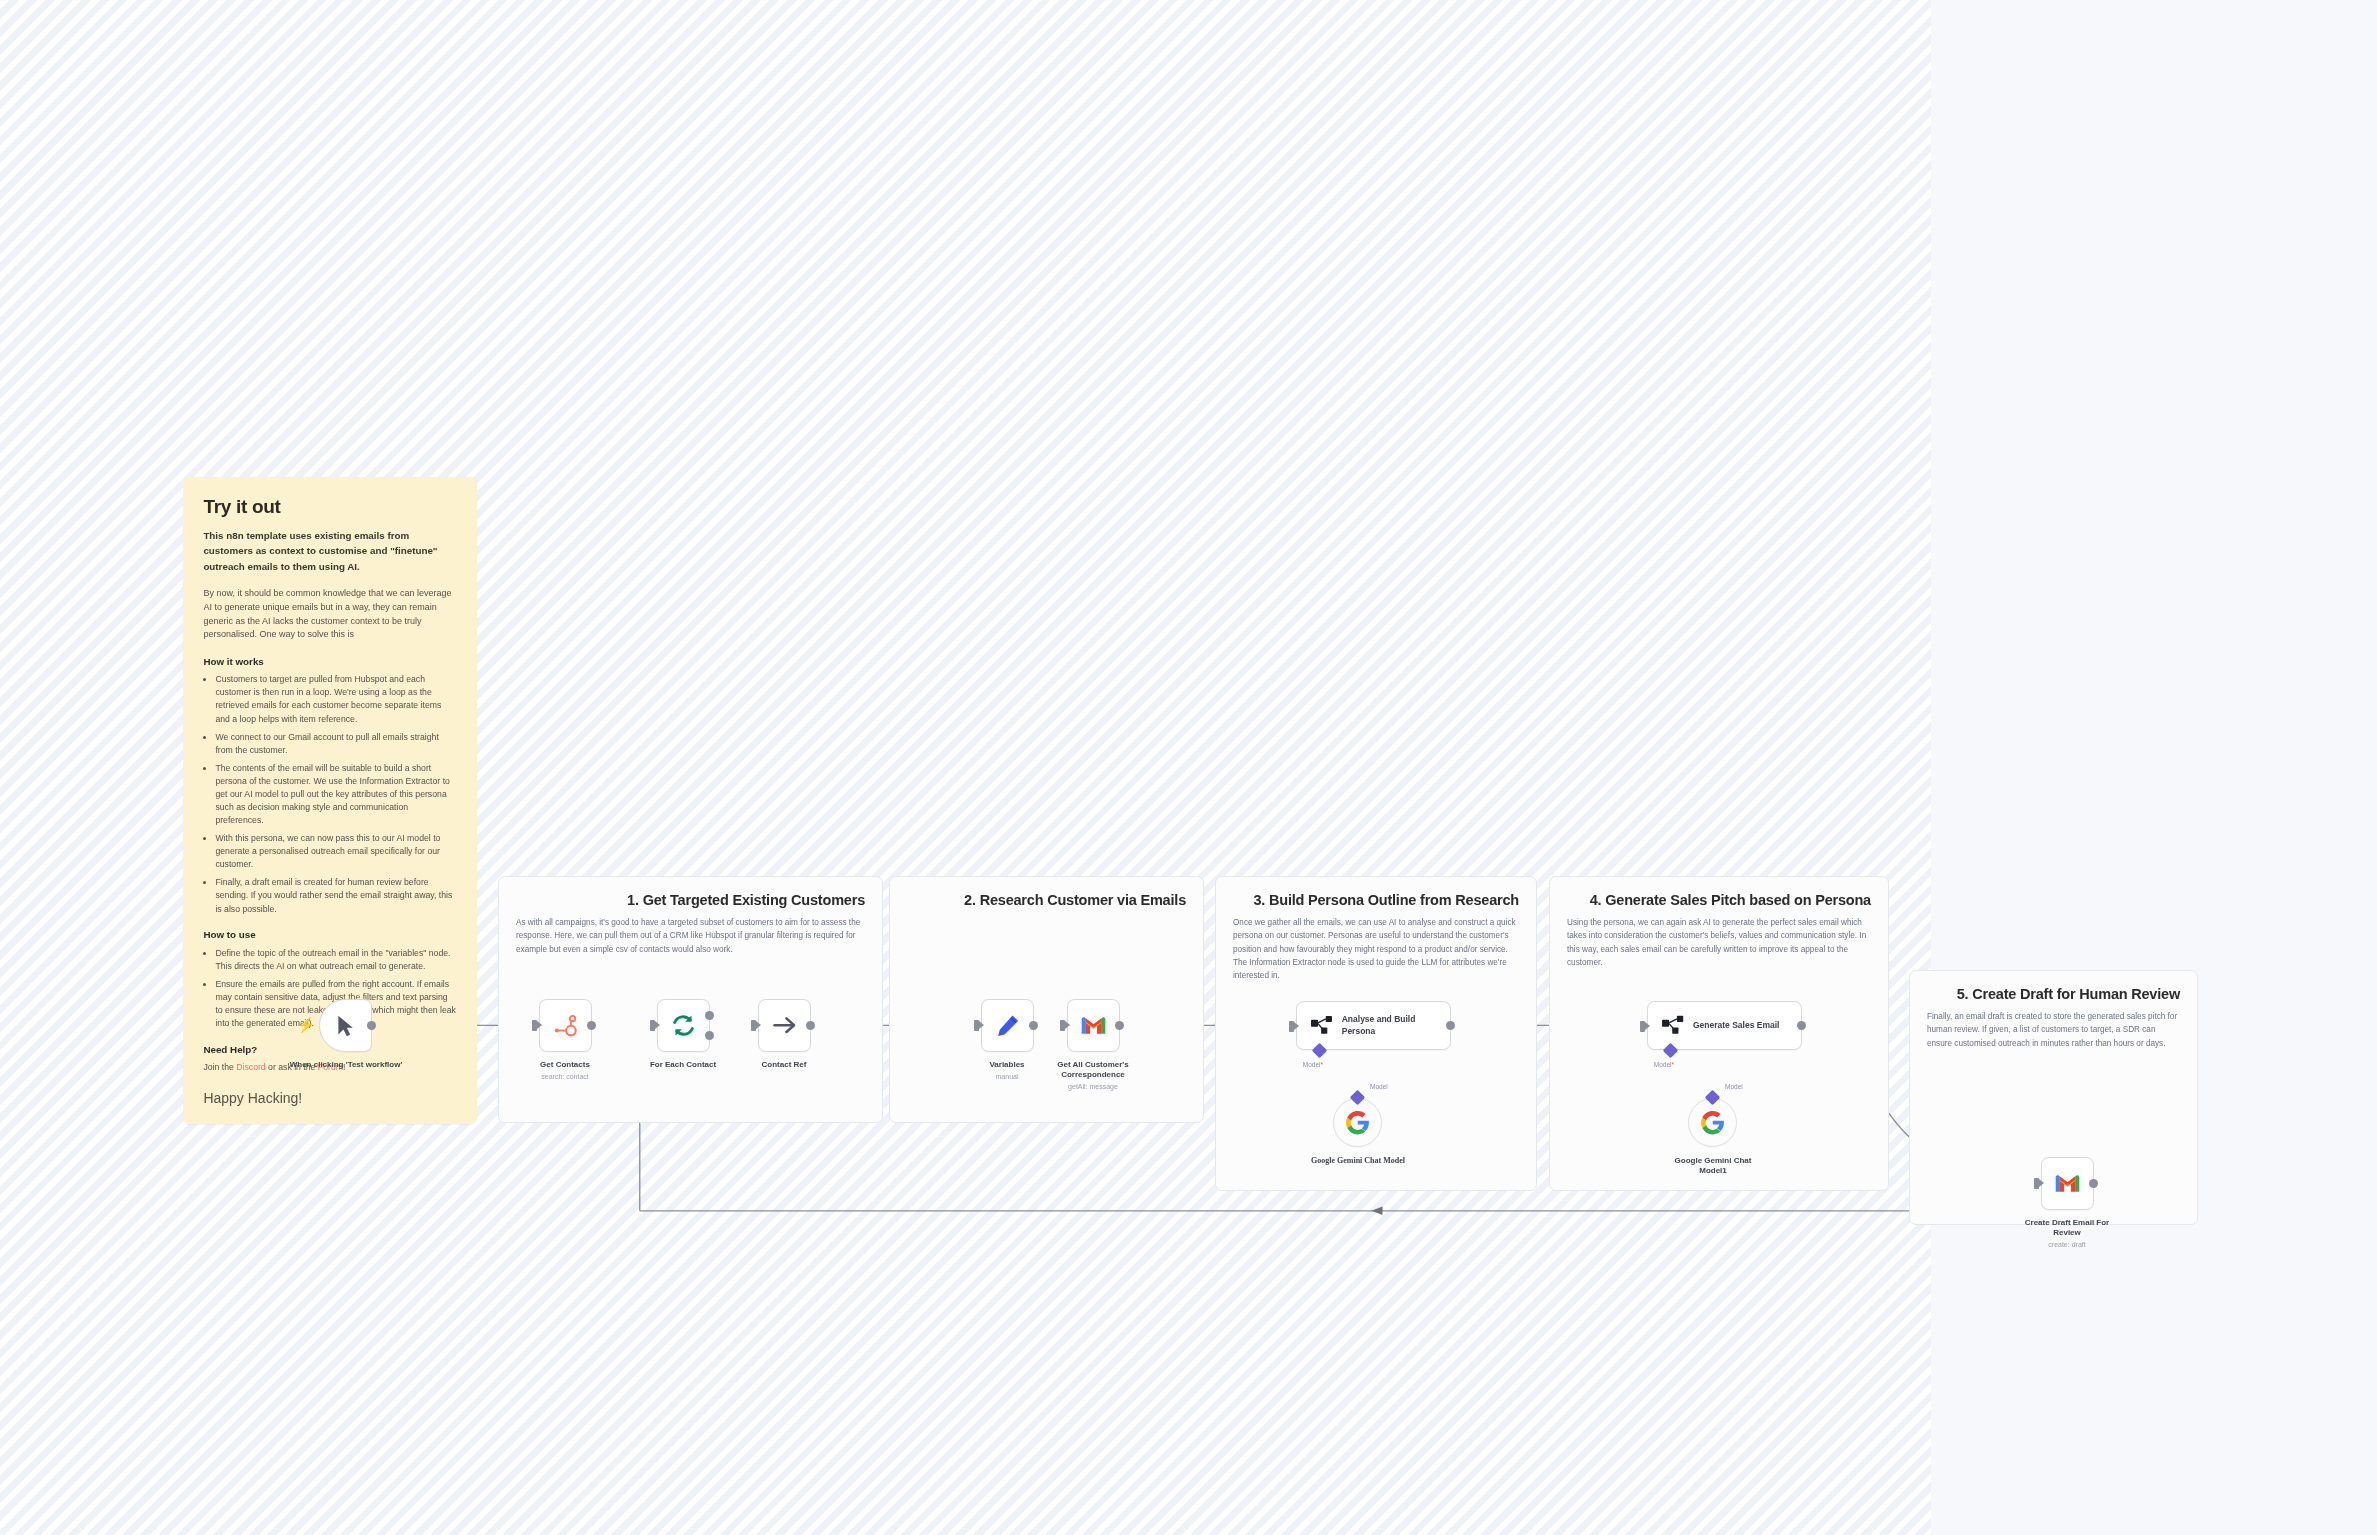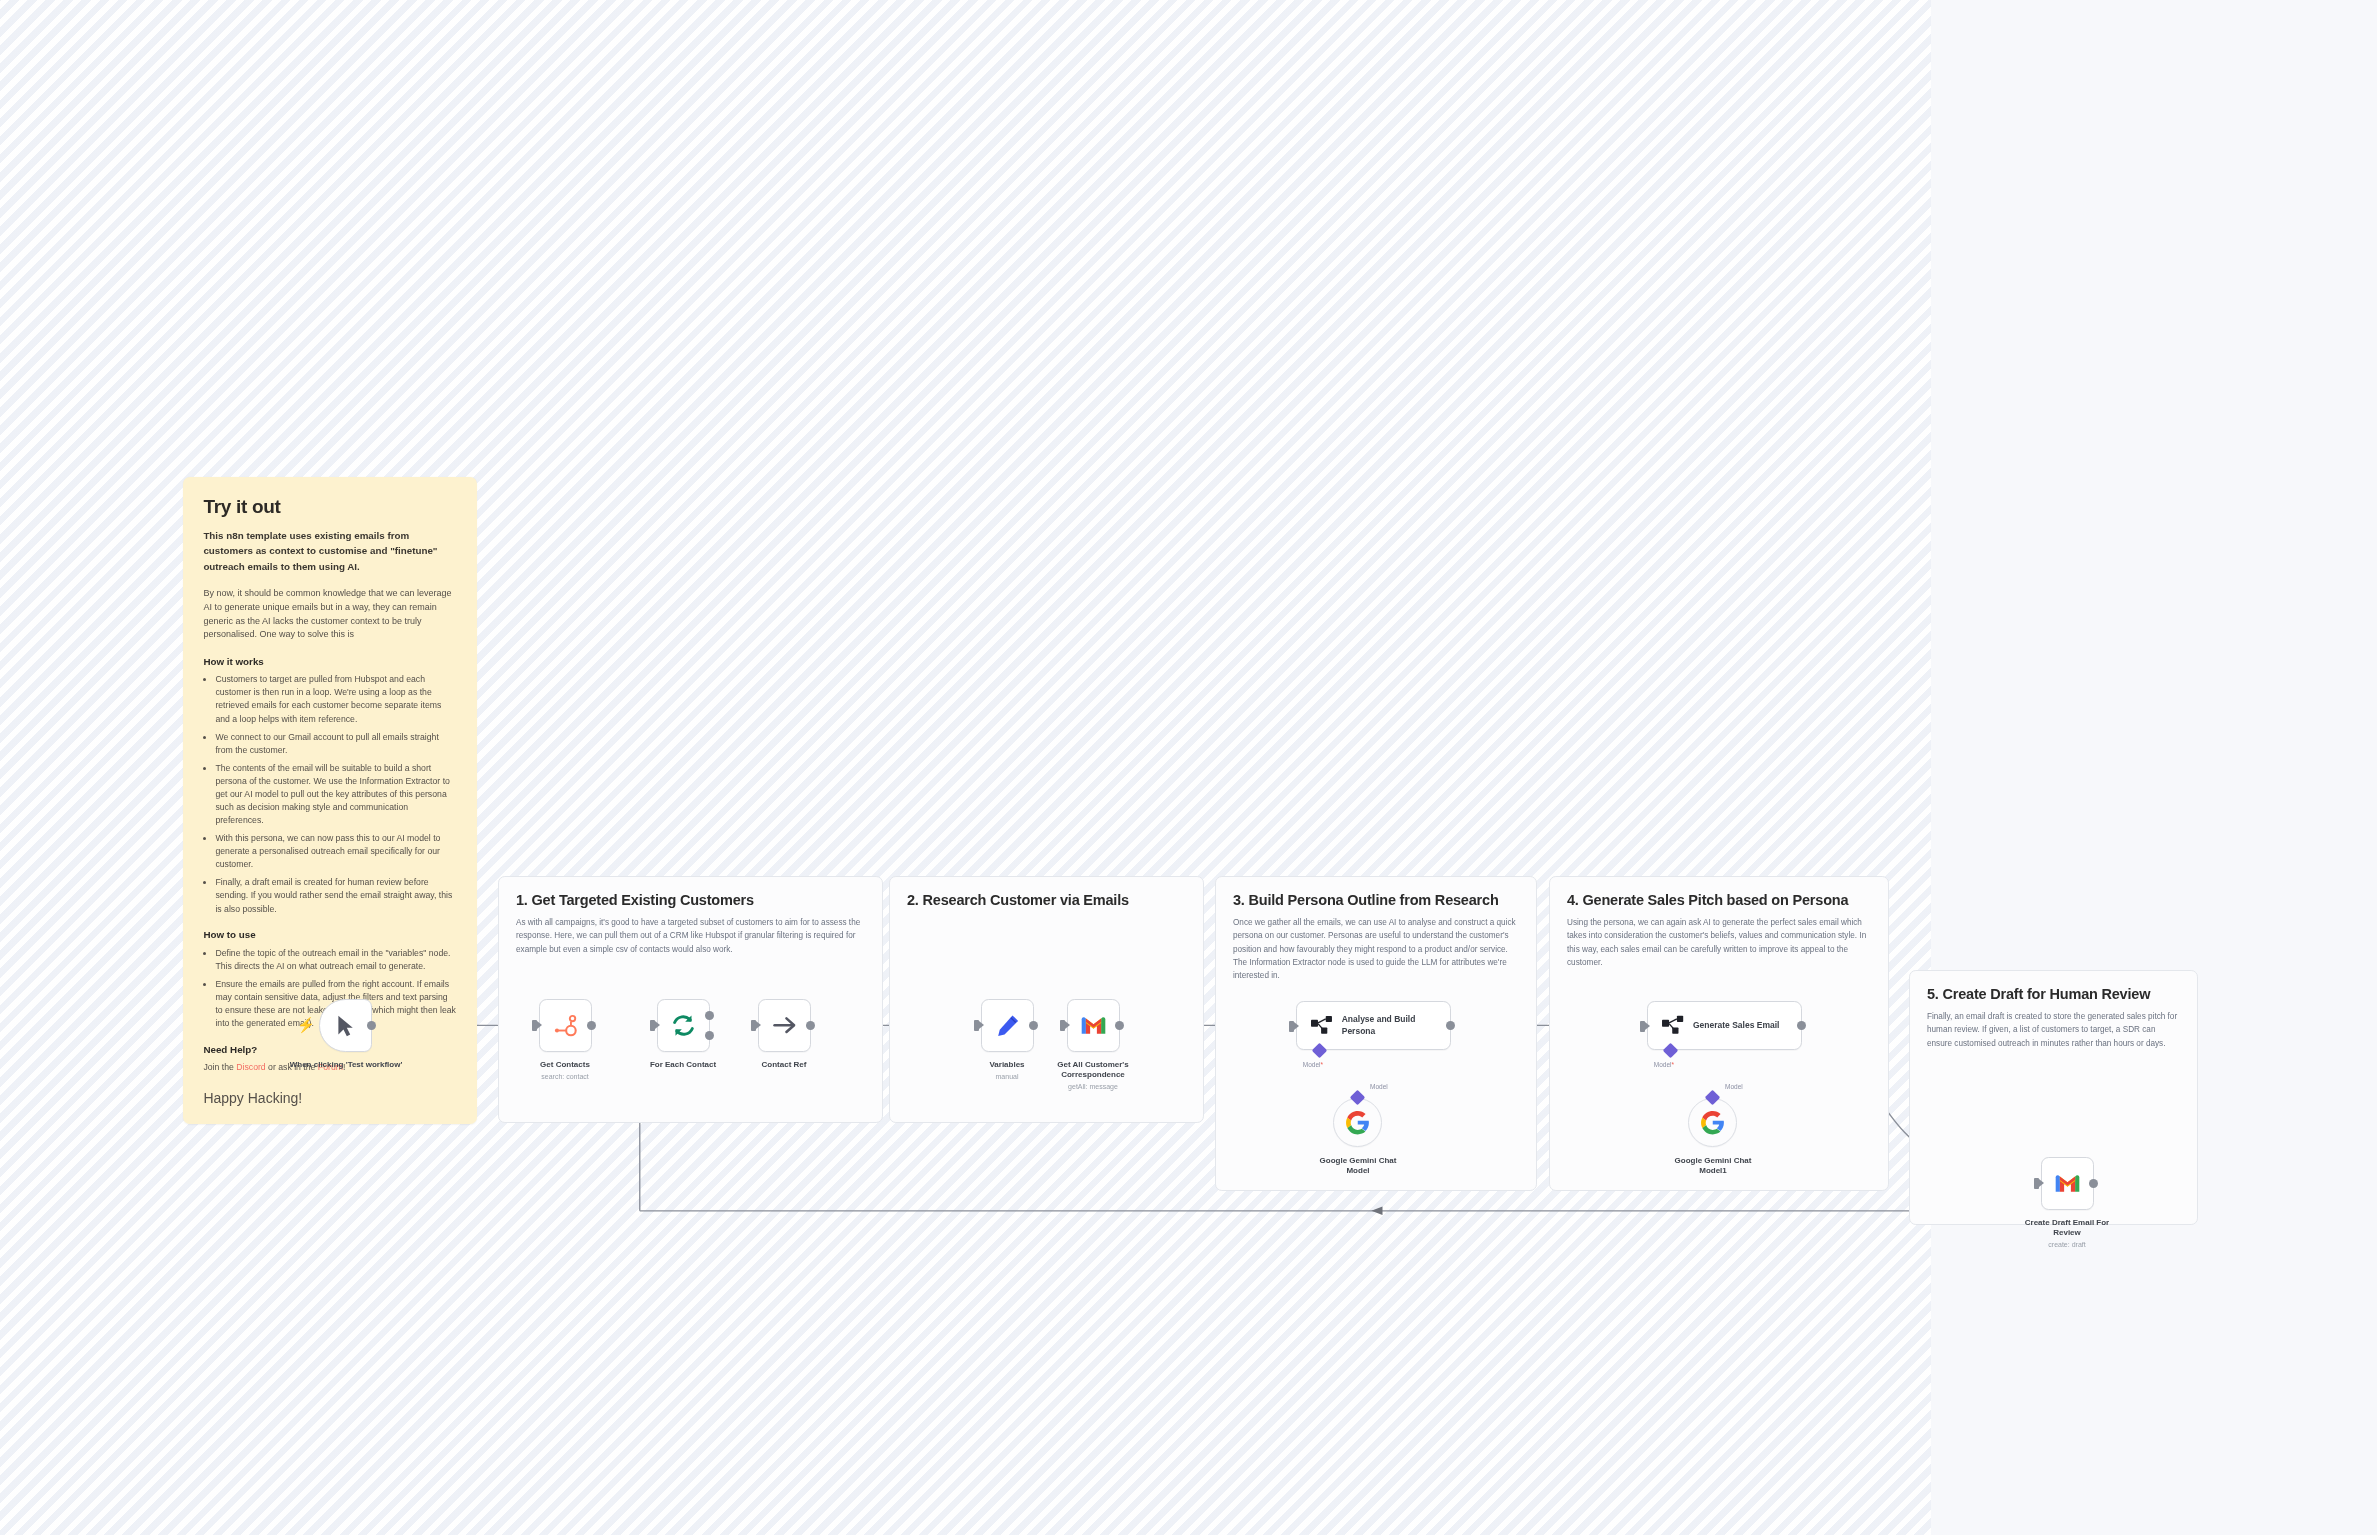--- a/index.html
+++ b/index.html
@@ -58,21 +58,21 @@
   
   .section {
     position: absolute;
     background: #fcfcfd;
     border: 0.9px solid #e4e7ec;
     border-radius: 6.8px;
     padding: 15.3px 17px;
   }
   .section h3 {
     font-size: 14.5px; font-weight: 700; color: #2b2b2b;
-    letter-spacing: -0.2px; margin-bottom: 7.7px;
+    letter-spacing: -0.2px; margin-bottom: 7.7px; text-align: right;
   }
   .section p {
     font-size: 8.2px; color: #6b7280; line-height: 1.62;
   }
 
   
   #edges { position: absolute; left: 0; top: 0; width: 2377px; height: 1536px; pointer-events: none; }
 
   
   .node { position: absolute; }
@@ -331,21 +331,21 @@
     <div class="port-diamond" style="left:19px; top:-6px;"></div>
     <div class="conn-lbl" style="left:37px; top:-15.3px;">Model</div>
     <div class="node-box round">
       <svg class="icon" width="25.5" height="25.5" viewBox="0 0 48 48">
         <path fill="#4285f4" d="M45 24c0-1.6-.1-2.7-.4-4H24v7.5h12c-.2 2-1.5 5-4.4 7l6.7 5.2C42.2 36 45 30.6 45 24z"></path>
         <path fill="#34a853" d="M24 46c5.9 0 10.9-2 14.5-5.3l-6.9-5.4c-1.9 1.3-4.4 2.2-7.6 2.2-5.8 0-10.7-3.8-12.5-9.1l-7.1 5.5C8 41 15.4 46 24 46z"></path>
         <path fill="#fbbc04" d="M11.5 28.4c-.5-1.4-.7-2.9-.7-4.4s.3-3 .7-4.4l-7.1-5.5C2.9 17 2 20.4 2 24s.9 7 2.4 9.9z"></path>
         <path fill="#ea4335" d="M24 10.6c3.3 0 6.1 1.1 8.4 3.3l6.3-6.2C34.9 4.1 29.9 2 24 2 15.4 2 8 7 4.4 14.1l7.1 5.5c1.8-5.3 6.7-9 12.5-9z"></path>
       </svg>
     </div>
-    <div class="node-label" style="margin-top:8.5px; margin-left:-26px;">Google Gemini Chat Model</div>
+    <div class="node-label" style="margin-top:8.5px; margin-left:-26px;font-family:Liberation Serif, serif;">Google Gemini Chat Model</div>
   </div>
 
   <div class="node" style="left:1647px; top:1001px;">
     <div class="port-in" style="left:-6.8px; top:19.6px;"></div>
     <div class="node-box wide">
       <svg class="icon" width="22" height="20.4" viewBox="0 0 28 26">
         <rect x="0" y="6" width="9" height="9" rx="1" fill="#1f2128"></rect>
         <rect x="19" y="1" width="8" height="8" rx="1" fill="#1f2128"></rect>
         <rect x="13" y="16" width="8" height="8" rx="1" fill="#1f2128"></rect>
         <path d="M9 10 L19 5" stroke="#1f2128" stroke-width="1.8"></path>

